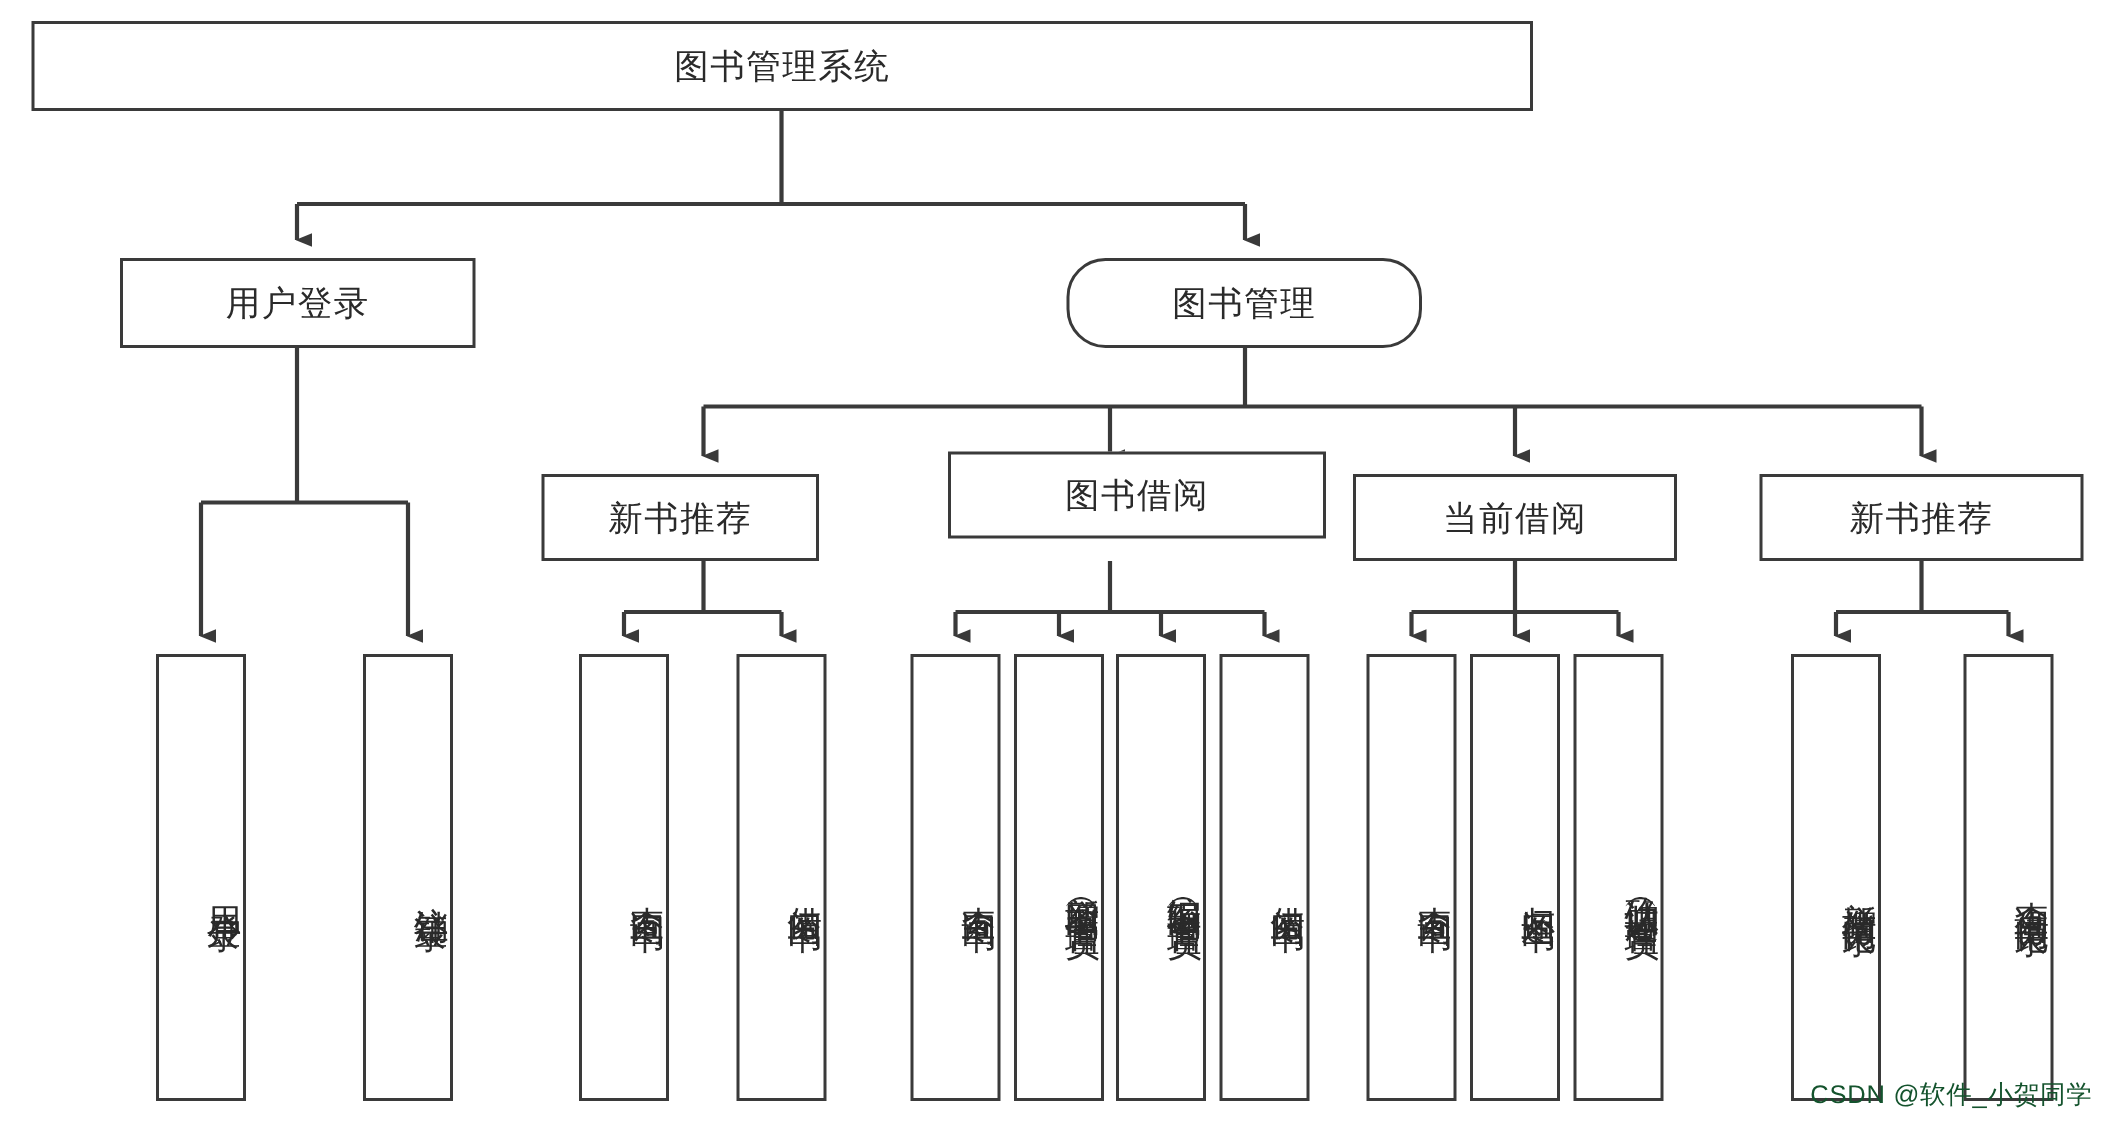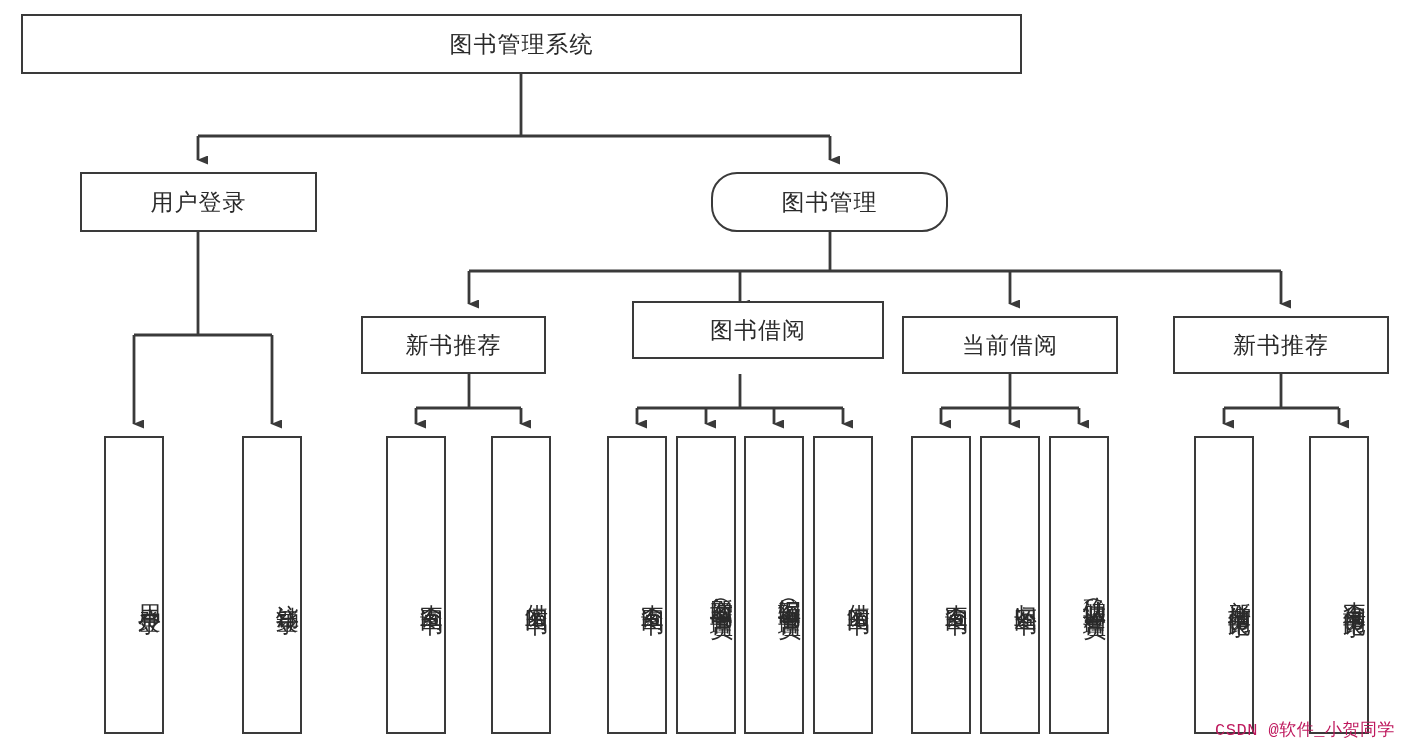--- a/index.html
+++ b/index.html
@@ -54,24 +54,24 @@
   .node-v > span {
     writing-mode: vertical-rl;
     text-orientation: upright;
     display: block;
   }
   #watermark {
     position: absolute;
     right: 10px;
     bottom: 6px;
     font-size: 17px;
-    color: #be185d;
+    color: #14532d;
     letter-spacing: 0.5px;
     white-space: nowrap;
-    font-family: Liberation Mono, monospace;
+    font-family: Liberation Sans, sans-serif;
   }
 </style>
 </head>
 <body>
 
 <div id="canvas">
 
   <svg id="edges" viewBox="0 0 1405 747">
     <defs>
       <marker id="arrow" markerWidth="9" markerHeight="11" refX="4.5" refY="10" orient="auto" markerUnits="userSpaceOnUse">

